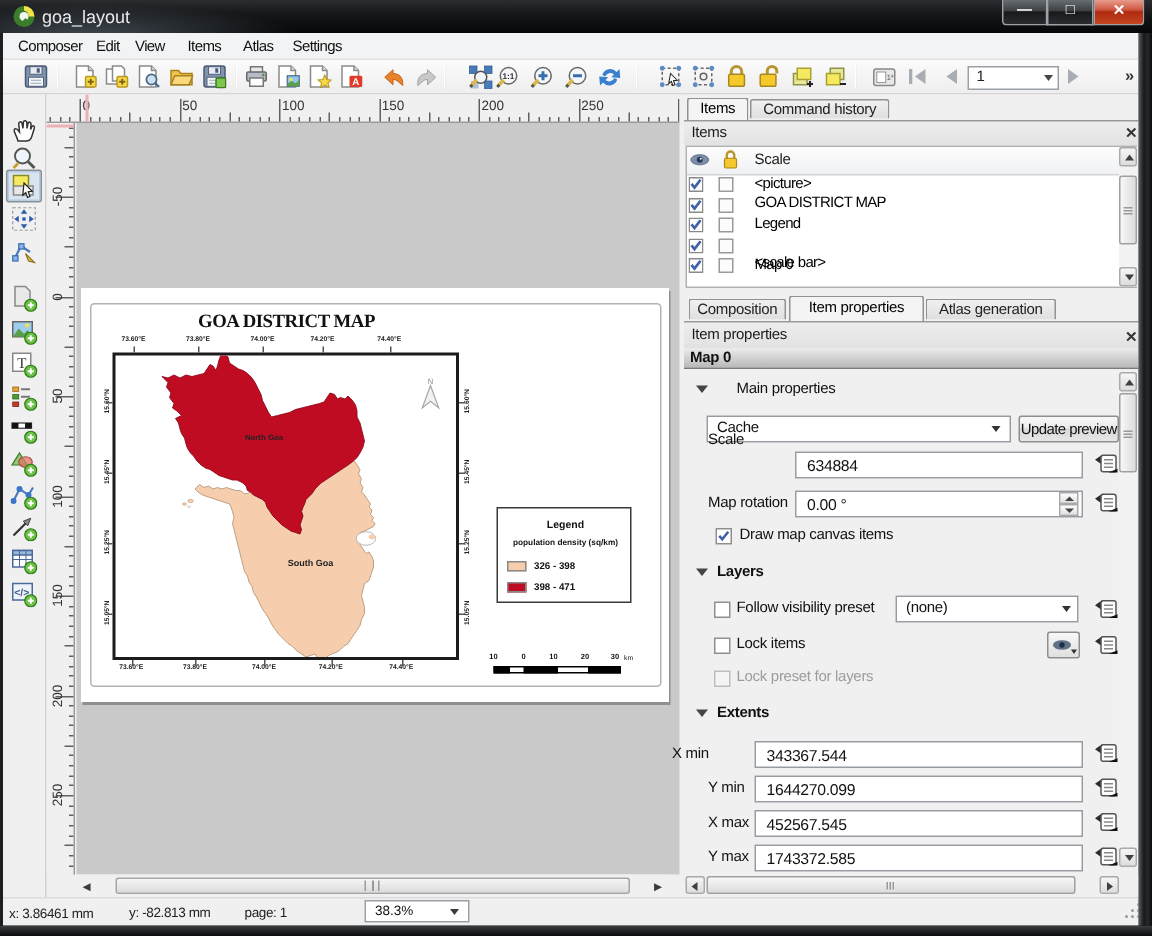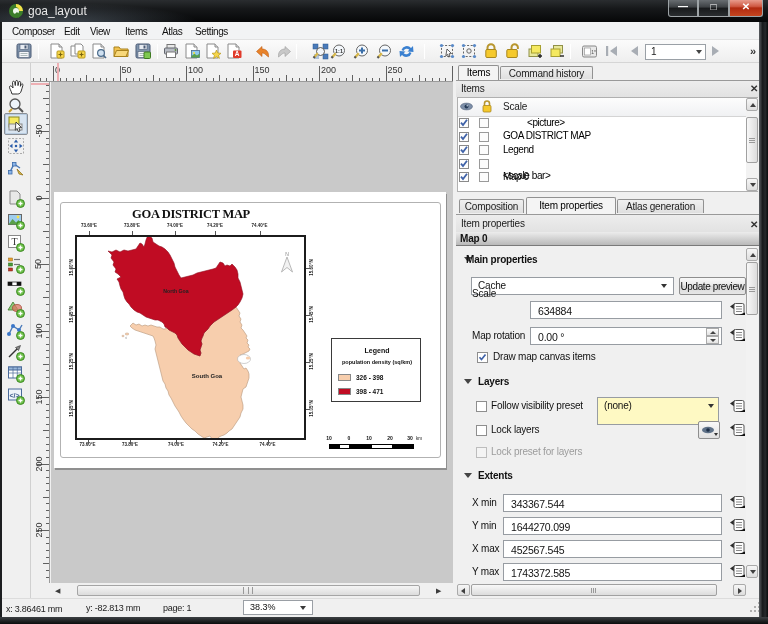--- a/index.html
+++ b/index.html
@@ -619,21 +619,21 @@
 <rect x="2" y="5.5" width="8" height="6.5" rx="1" fill="#f5c92c" stroke="#a8871f" stroke-width="0.8"></rect>
 </svg>
 <div style="position:absolute;left:503px;top:101px;font-size:10px;letter-spacing:-0.2px;color:#1a1a1a">Scale</div>
 <div style="position:absolute;left:459px;top:118.0px;width:10px;height:10px">
       <svg width="10" height="10" viewBox="0 0 10 10" style="position:absolute;left:0px;top:0px">
         <rect x="0.5" y="0.5" width="9" height="9" fill="#fdfdfd" stroke="#8a8a8a"></rect>
         <path d="M2,4.6 L4,7 L8,1.8" stroke="#3f62a8" stroke-width="1.8" fill="none"></path>
       </svg>
     </div>
 <div style="position:absolute;left:479px;top:118.0px;width:10px;height:10px;background:#fcfcfc;border:1px solid #9a9a9a"></div>
-<div style="position:absolute;left:527px;top:116.5px;font-size:10px;letter-spacing:-0.45px;color:#000">&lt;picture&gt;</div>
+<div style="position:absolute;left:503px;top:116.5px;font-size:10px;letter-spacing:-0.45px;color:#000">&lt;picture&gt;</div>
 <div style="position:absolute;left:459px;top:131.6px;width:10px;height:10px">
       <svg width="10" height="10" viewBox="0 0 10 10" style="position:absolute;left:0px;top:0px">
         <rect x="0.5" y="0.5" width="9" height="9" fill="#fdfdfd" stroke="#8a8a8a"></rect>
         <path d="M2,4.6 L4,7 L8,1.8" stroke="#3f62a8" stroke-width="1.8" fill="none"></path>
       </svg>
     </div>
 <div style="position:absolute;left:479px;top:131.6px;width:10px;height:10px;background:#fcfcfc;border:1px solid #9a9a9a"></div>
 <div style="position:absolute;left:503px;top:130.1px;font-size:10px;letter-spacing:-0.45px;color:#000">GOA DISTRICT MAP</div>
 <div style="position:absolute;left:459px;top:145.2px;width:10px;height:10px">
       <svg width="10" height="10" viewBox="0 0 10 10" style="position:absolute;left:0px;top:0px">
@@ -679,21 +679,21 @@
 <div style="position:absolute;left:746px;top:248px;width:12px;height:13px;background:linear-gradient(180deg,#f6f6f6,#ddd);border:1px solid #aaa;border-radius:2px">
       <div style="position:absolute;left:2.5px;top:4px;width:0;height:0;border-left:3px solid transparent;border-right:3px solid transparent;border-bottom:4px solid #404040"></div>
     </div>
 <div style="position:absolute;left:746px;top:565px;width:12px;height:13px;background:linear-gradient(180deg,#f6f6f6,#ddd);border:1px solid #aaa;border-radius:2px">
       <div style="position:absolute;left:2.5px;top:4px;width:0;height:0;border-left:3px solid transparent;border-right:3px solid transparent;border-top:4px solid #404040"></div>
     </div>
 <div style="position:absolute;left:746px;top:262px;width:12px;height:53px;background:linear-gradient(90deg,#f8f8f8,#dcdcdc);border:1px solid #a0a0a0;border-radius:2px">
       <div style="position:absolute;left:2px;top:24px;width:6px;height:1px;background:#999;box-shadow:0 2px 0 #999,0 4px 0 #999"></div>
     </div>
 <div style="position:absolute;left:464px;top:257px;width:0;height:0;border-left:4px solid transparent;border-right:4px solid transparent;border-top:5px solid #444"></div>
-<div style="position:absolute;left:466px;top:254px;font-size:10px;letter-spacing:-0.2px;font-weight:bold;color:#111">Main properties</div>
+<div style="position:absolute;left:491px;top:254px;font-size:10px;letter-spacing:-0.2px;font-weight:normal;color:#111">Main properties</div>
 <div style="position:absolute;left:471px;top:277px;width:203px;height:18px;background:#fff;border:1px solid #979ca2;font-size:10px;letter-spacing:-0.2px;color:#111;padding:2px 0 0 6px">Cache</div>
 <div style="position:absolute;left:661px;top:284px;width:0;height:0;border-left:3.5px solid transparent;border-right:3.5px solid transparent;border-top:4px solid #333"></div>
 <div style="position:absolute;left:679px;top:277px;width:67px;height:18px;background:linear-gradient(180deg,#f8f8f8,#eaeaea 45%,#d8d8d8 50%,#e6e6e6);border:1px solid #8e8e8e;border-radius:2px;font-size:10px;letter-spacing:-0.4px;color:#111;text-align:center;padding-top:3px;white-space:nowrap">Update preview</div>
 <div style="position:absolute;left:472px;top:288px;font-size:10px;letter-spacing:-0.2px;color:#111">Scale</div>
 <div style="position:absolute;left:530px;top:301px;width:192px;height:18px;background:#fff;border:1px solid #979ca2;font-size:10.5px;letter-spacing:-0.2px;color:#111;padding:2.5px 0 0 7px">634884</div>
 <svg style="position:absolute;left:729px;top:302px" width="17" height="16" viewBox="0 0 17 16">
 <path d="M6,8 L1,4.5 L6,1 Z" fill="#2b2b2b"></path>
 <rect x="5" y="1.5" width="10" height="11" rx="1.5" fill="#fdfdfd" stroke="#555" stroke-width="1"></rect>
 <line x1="7" y1="4.5" x2="13" y2="4.5" stroke="#888" stroke-width="1"></line>
 <line x1="7" y1="7" x2="13" y2="7" stroke="#888" stroke-width="1"></line>
@@ -719,52 +719,52 @@
 <div style="position:absolute;left:477px;top:352px;width:11px;height:11px;background:#fff;border:1px solid #8e8e8e">
       <svg width="9" height="9" viewBox="0 0 9 9" style="position:absolute;left:0;top:0">
         <path d="M1.5,4.2 L3.5,6.5 L7.5,1.5" stroke="#3f62a8" stroke-width="1.7" fill="none"></path>
       </svg>
     </div>
 <div style="position:absolute;left:493px;top:351px;font-size:10px;letter-spacing:-0.2px;color:#111">Draw map canvas items</div>
 <div style="position:absolute;left:464px;top:379px;width:0;height:0;border-left:4px solid transparent;border-right:4px solid transparent;border-top:5px solid #444"></div>
 <div style="position:absolute;left:478px;top:376px;font-size:10px;letter-spacing:-0.2px;font-weight:bold;color:#111">Layers</div>
 <div style="position:absolute;left:476px;top:401px;width:11px;height:11px;background:#fff;border:1px solid #8e8e8e"></div>
 <div style="position:absolute;left:491px;top:400px;font-size:10px;letter-spacing:-0.2px;color:#111">Follow visibility preset</div>
-<div style="position:absolute;left:597px;top:397px;width:122px;height:28px;background:#fef9c3;border:1px solid #979ca2;font-size:10px;letter-spacing:-0.2px;color:#111;padding:2px 0 0 6px">(none)</div>
+<div style="position:absolute;left:597px;top:397px;width:122px;height:18px;background:#ffffff;border:1px solid #979ca2;font-size:10px;letter-spacing:-0.2px;color:#111;padding:2px 0 0 6px">(none)</div>
 <div style="position:absolute;left:708px;top:404px;width:0;height:0;border-left:3.5px solid transparent;border-right:3.5px solid transparent;border-top:4px solid #333"></div>
 <svg style="position:absolute;left:729px;top:399px" width="17" height="16" viewBox="0 0 17 16">
 <path d="M6,8 L1,4.5 L6,1 Z" fill="#2b2b2b"></path>
 <rect x="5" y="1.5" width="10" height="11" rx="1.5" fill="#fdfdfd" stroke="#555" stroke-width="1"></rect>
 <line x1="7" y1="4.5" x2="13" y2="4.5" stroke="#888" stroke-width="1"></line>
 <line x1="7" y1="7" x2="13" y2="7" stroke="#888" stroke-width="1"></line>
 <line x1="7" y1="9.5" x2="13" y2="9.5" stroke="#888" stroke-width="1"></line>
 <path d="M10,13 L16,13 L16,10.5 Z" fill="#111"></path>
 </svg>
 <div style="position:absolute;left:476px;top:425px;width:11px;height:11px;background:#fff;border:1px solid #8e8e8e"></div>
-<div style="position:absolute;left:491px;top:424px;font-size:10px;letter-spacing:-0.2px;color:#111">Lock layers</div>
+<div style="position:absolute;left:491px;top:424px;font-size:10px;letter-spacing:-0.2px;color:#111">Lock items</div>
 <div style="position:absolute;left:698px;top:421px;width:22px;height:18px;background:linear-gradient(180deg,#f8f8f8,#e0e0e0);border:1px solid #8e8e8e;border-radius:2px">
       <svg width="14" height="10" viewBox="0 0 14 10" style="position:absolute;left:2px;top:3px">
         <ellipse cx="7" cy="5" rx="6" ry="3.2" fill="#5f7288"></ellipse>
         <circle cx="7" cy="5" r="1.8" fill="#1d3048"></circle>
       </svg>
       <div style="position:absolute;left:15px;top:11px;width:0;height:0;border-left:2.5px solid transparent;border-right:2.5px solid transparent;border-top:3px solid #333"></div>
     </div>
 <svg style="position:absolute;left:729px;top:423px" width="17" height="16" viewBox="0 0 17 16">
 <path d="M6,8 L1,4.5 L6,1 Z" fill="#2b2b2b"></path>
 <rect x="5" y="1.5" width="10" height="11" rx="1.5" fill="#fdfdfd" stroke="#555" stroke-width="1"></rect>
 <line x1="7" y1="4.5" x2="13" y2="4.5" stroke="#888" stroke-width="1"></line>
 <line x1="7" y1="7" x2="13" y2="7" stroke="#888" stroke-width="1"></line>
 <line x1="7" y1="9.5" x2="13" y2="9.5" stroke="#888" stroke-width="1"></line>
 <path d="M10,13 L16,13 L16,10.5 Z" fill="#111"></path>
 </svg>
 <div style="position:absolute;left:476px;top:447px;width:11px;height:11px;background:#f4f4f4;border:1px solid #bdbdbd"></div>
 <div style="position:absolute;left:491px;top:446px;font-size:10px;letter-spacing:-0.2px;color:#9c9c9c">Lock preset for layers</div>
 <div style="position:absolute;left:464px;top:473px;width:0;height:0;border-left:4px solid transparent;border-right:4px solid transparent;border-top:5px solid #444"></div>
 <div style="position:absolute;left:478px;top:470px;font-size:10px;letter-spacing:-0.2px;font-weight:bold;color:#111">Extents</div>
-<div style="position:absolute;left:472px;top:497px;font-size:10px;letter-spacing:-0.2px;color:#111">X min</div>
+<div style="position:absolute;left:448px;top:497px;font-size:10px;letter-spacing:-0.2px;color:#111">X min</div>
 <div style="position:absolute;left:503px;top:494px;width:219px;height:18px;background:#fff;border:1px solid #979ca2;font-size:10.5px;letter-spacing:-0.2px;color:#111;padding:2.5px 0 0 7px">343367.544</div>
 <svg style="position:absolute;left:729px;top:495px" width="17" height="16" viewBox="0 0 17 16">
 <path d="M6,8 L1,4.5 L6,1 Z" fill="#2b2b2b"></path>
 <rect x="5" y="1.5" width="10" height="11" rx="1.5" fill="#fdfdfd" stroke="#555" stroke-width="1"></rect>
 <line x1="7" y1="4.5" x2="13" y2="4.5" stroke="#888" stroke-width="1"></line>
 <line x1="7" y1="7" x2="13" y2="7" stroke="#888" stroke-width="1"></line>
 <line x1="7" y1="9.5" x2="13" y2="9.5" stroke="#888" stroke-width="1"></line>
 <path d="M10,13 L16,13 L16,10.5 Z" fill="#111"></path>
 </svg>
 <div style="position:absolute;left:472px;top:520px;font-size:10px;letter-spacing:-0.2px;color:#111">Y min</div>

